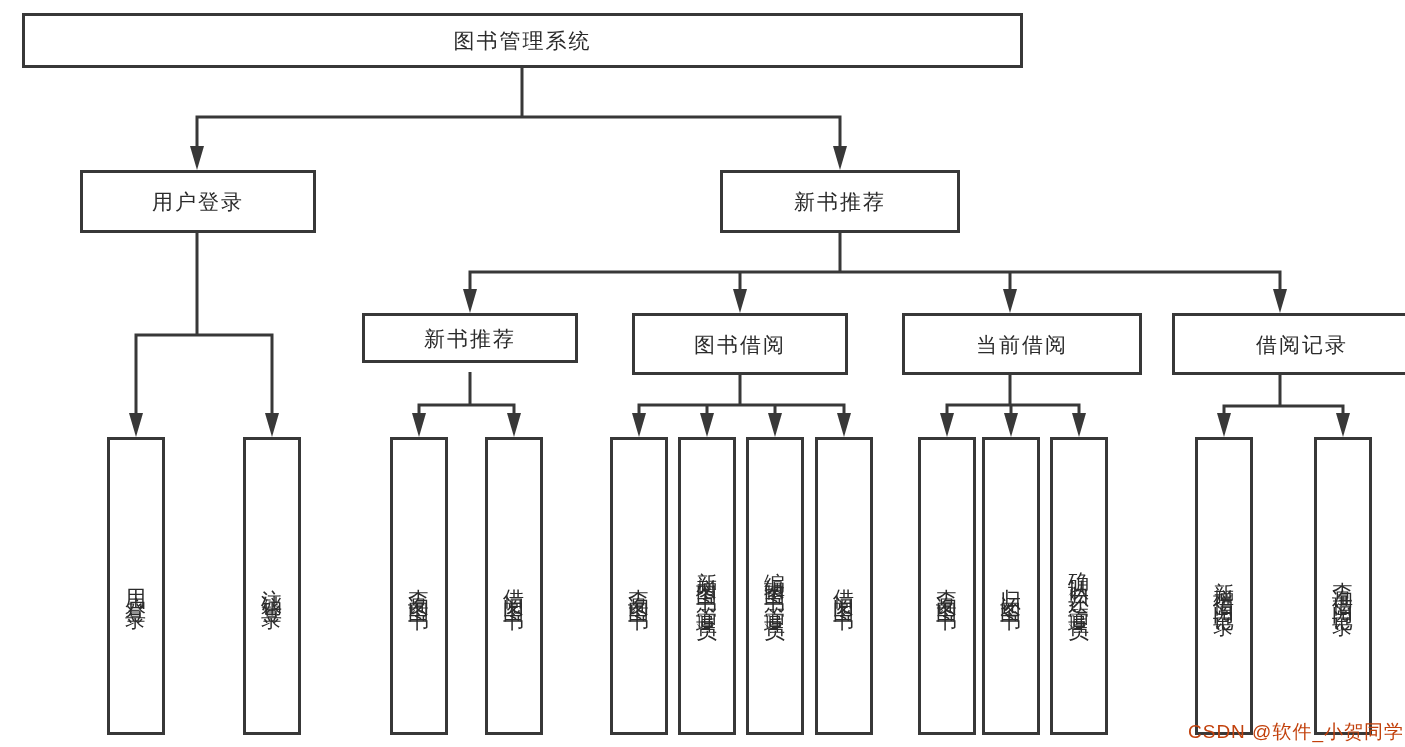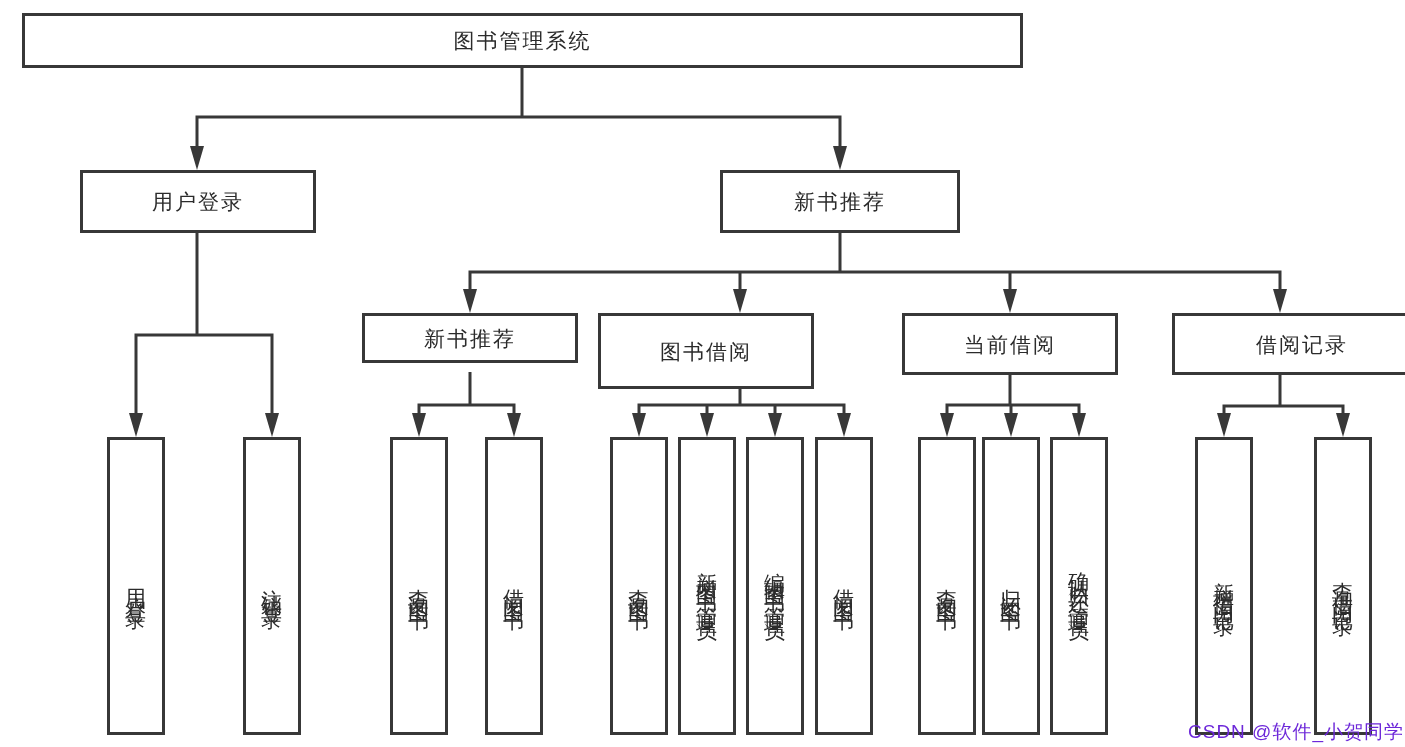--- a/index.html
+++ b/index.html
@@ -45,21 +45,21 @@
     letter-spacing: 7px;
     line-height: 1;
     white-space: nowrap;
   }
   .watermark {
     position: absolute;
     left: 1188px;
     top: 719px;
     z-index: 5;
     font-size: 19px;
-    color: #6d28d9;
+    color: #c2410c;
     letter-spacing: 1px;
     white-space: nowrap;
   }
 </style>
 </head>
 <body>
 
 <div class="canvas">
 
   <svg class="wires" width="1405" height="747" viewBox="0 0 1405 747">
@@ -129,24 +129,24 @@
   <div class="node hlabel" style="left:80px;top:170px;width:236px;height:63px">
     <span>用户登录</span>
   </div>
   <div class="node hlabel" style="left:720px;top:170px;width:240px;height:63px">
     <span>新书推荐</span>
   </div>
 
   <div class="node hlabel" style="left:362px;top:313px;width:216px;height:50px">
     <span>新书推荐</span>
   </div>
-  <div class="node hlabel" style="left:598px;top:313px;width:216px;height:76px">
+  <div class="node hlabel" style="left:632px;top:313px;width:216px;height:62px">
     <span>图书借阅</span>
   </div>
-  <div class="node hlabel" style="left:902px;top:313px;width:216px;height:62px">
+  <div class="node hlabel" style="left:902px;top:313px;width:240px;height:62px">
     <span>当前借阅</span>
   </div>
   <div class="node hlabel" style="left:1172px;top:313px;width:260px;height:62px">
     <span>借阅记录</span>
   </div>
 
   <div class="node leaf" style="left:107px">
     <span>用户登录</span>
   </div>
   <div class="node leaf" style="left:243px">

